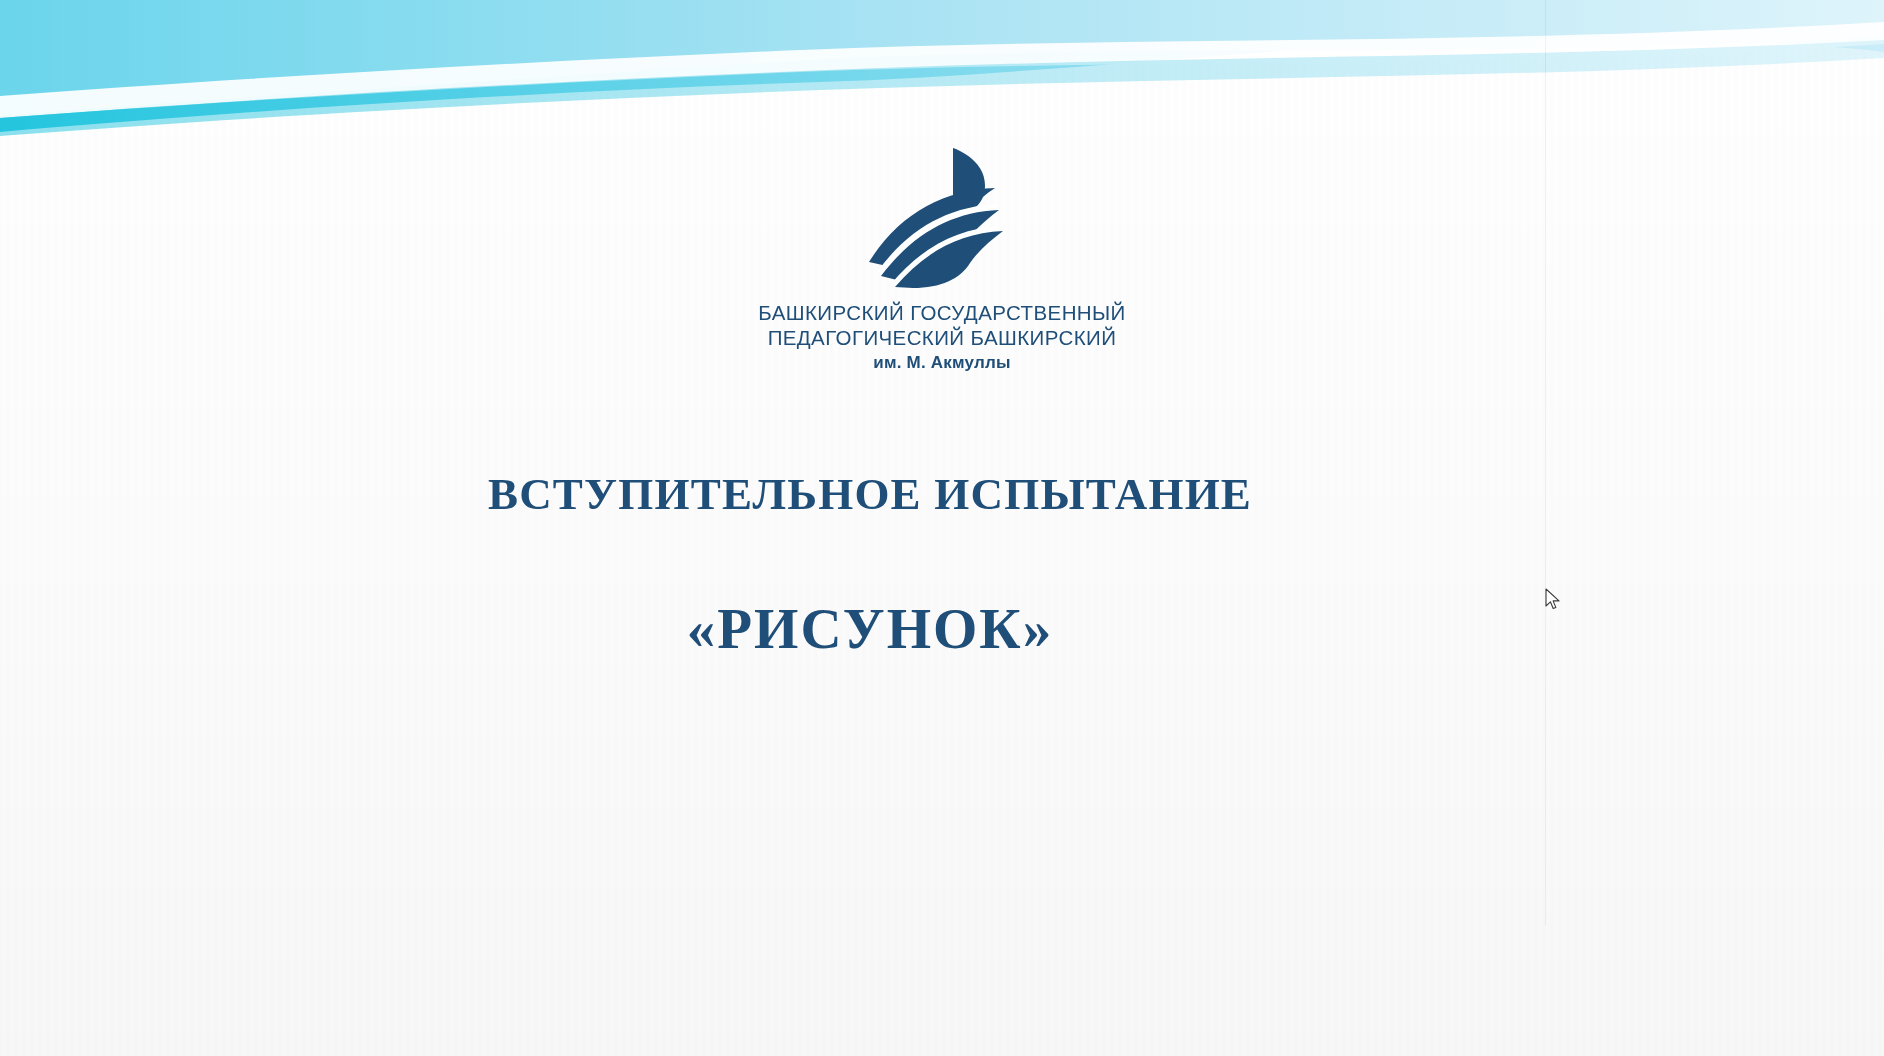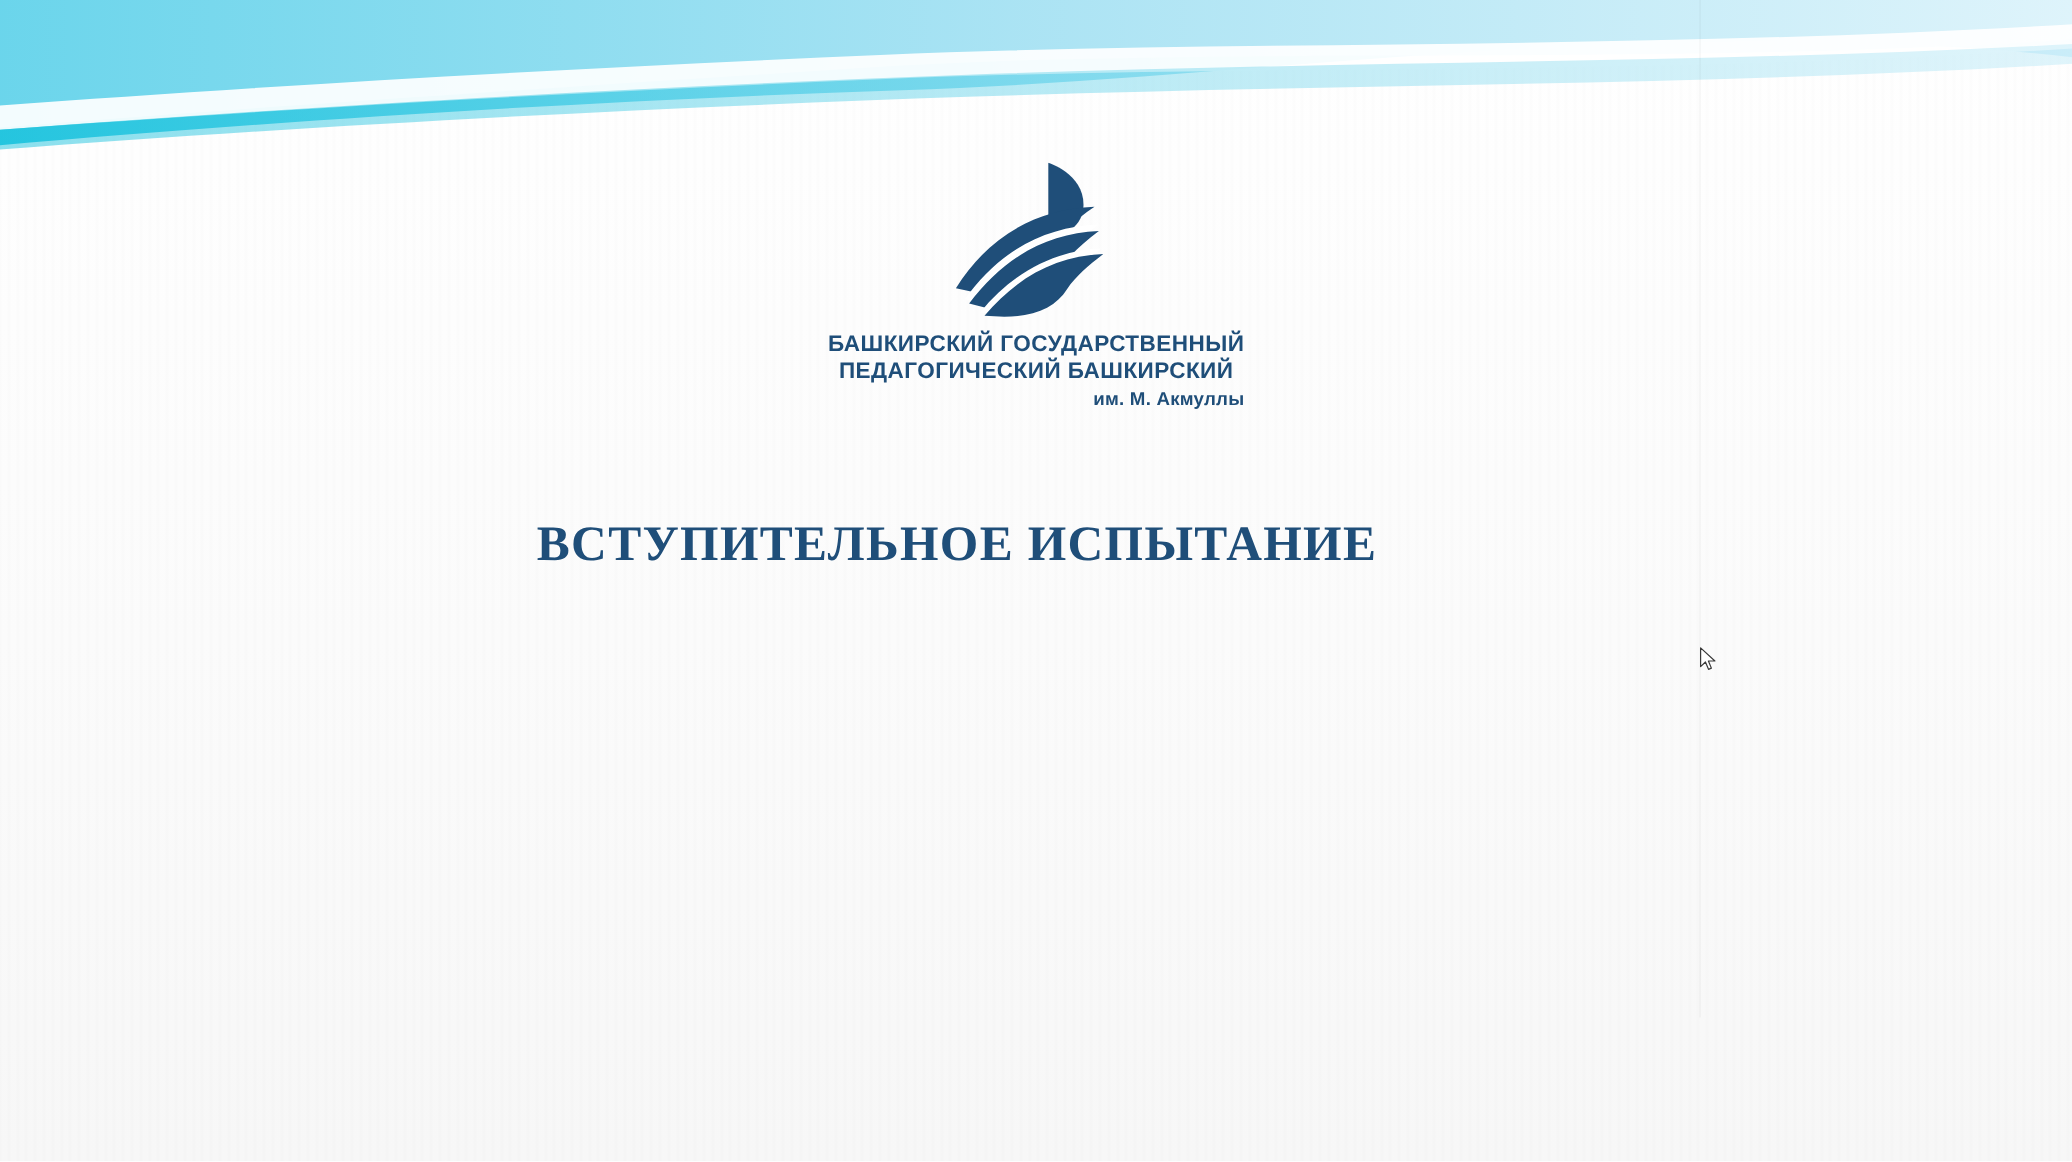--- a/index.html
+++ b/index.html
@@ -89,35 +89,34 @@
 
   .logo-text {
     margin-top: 8px;
     text-align: center;
     font-family: "Liberation Sans", sans-serif;
     color: #1f4e79;
   }
 
   .logo-text .l1,
   .logo-text .l2 {
-    font-weight: bold;
+    font-weight: normal;
     font-size: 20.5px;
     letter-spacing: 0.4px;
     line-height: 1.22;
     white-space: nowrap;
   }
 
   .logo-text .l3 {
     font-weight: bold;
     font-size: 17px;
     letter-spacing: 0.2px;
     line-height: 1.3;
     margin-top: 2px;
     white-space: nowrap;
-    text-align: right;
   }
 
   
   .cursor {
     position: absolute;
     left: 1545px;
     top: 588px;
     width: 18px;
     height: 24px;
     pointer-events: none;
@@ -183,20 +182,21 @@
     </svg>
     <div class="logo-text">
       <div class="l1">БАШКИРСКИЙ ГОСУДАРСТВЕННЫЙ</div>
       <div class="l2">ПЕДАГОГИЧЕСКИЙ БАШКИРСКИЙ</div>
       <div class="l3">им. М. Акмуллы</div>
     </div>
   </div>
 
   <div class="title-block">
     <div class="title-line-1">ВСТУПИТЕЛЬНОЕ ИСПЫТАНИЕ</div>
+    <div class="title-line-2">«РИСУНОК»</div>
   </div>
 
   <div class="seam"></div>
 
   <svg class="cursor" viewBox="0 0 18 24" xmlns="http://www.w3.org/2000/svg">
     <path d="M1,1 L1,18 L5.4,13.8 L8.2,20.5 L10.8,19.4 L8.1,12.9 L14,12.9 Z" fill="#ffffff" stroke="#3a3a3a" stroke-width="1.1" stroke-linejoin="round"></path>
   </svg>
 
 </div>
 

